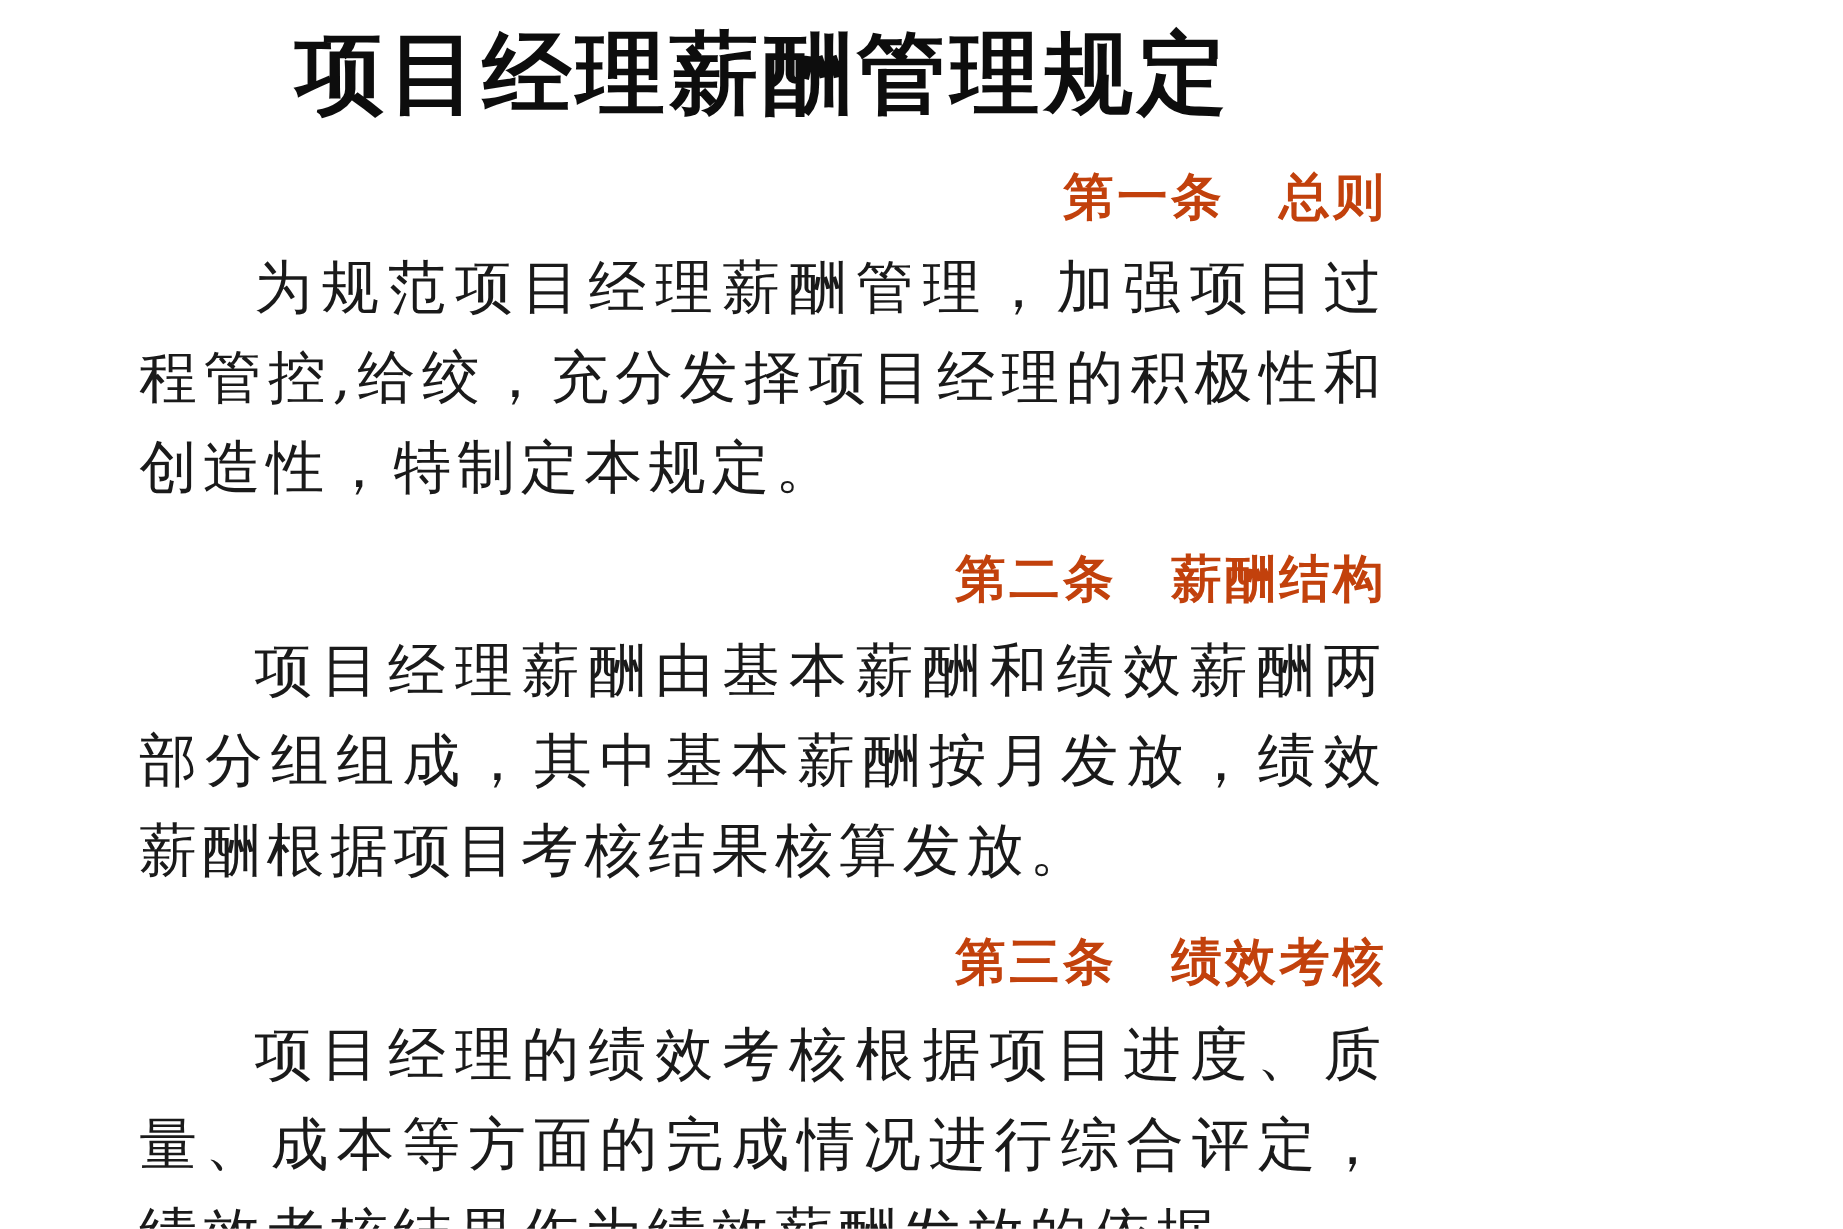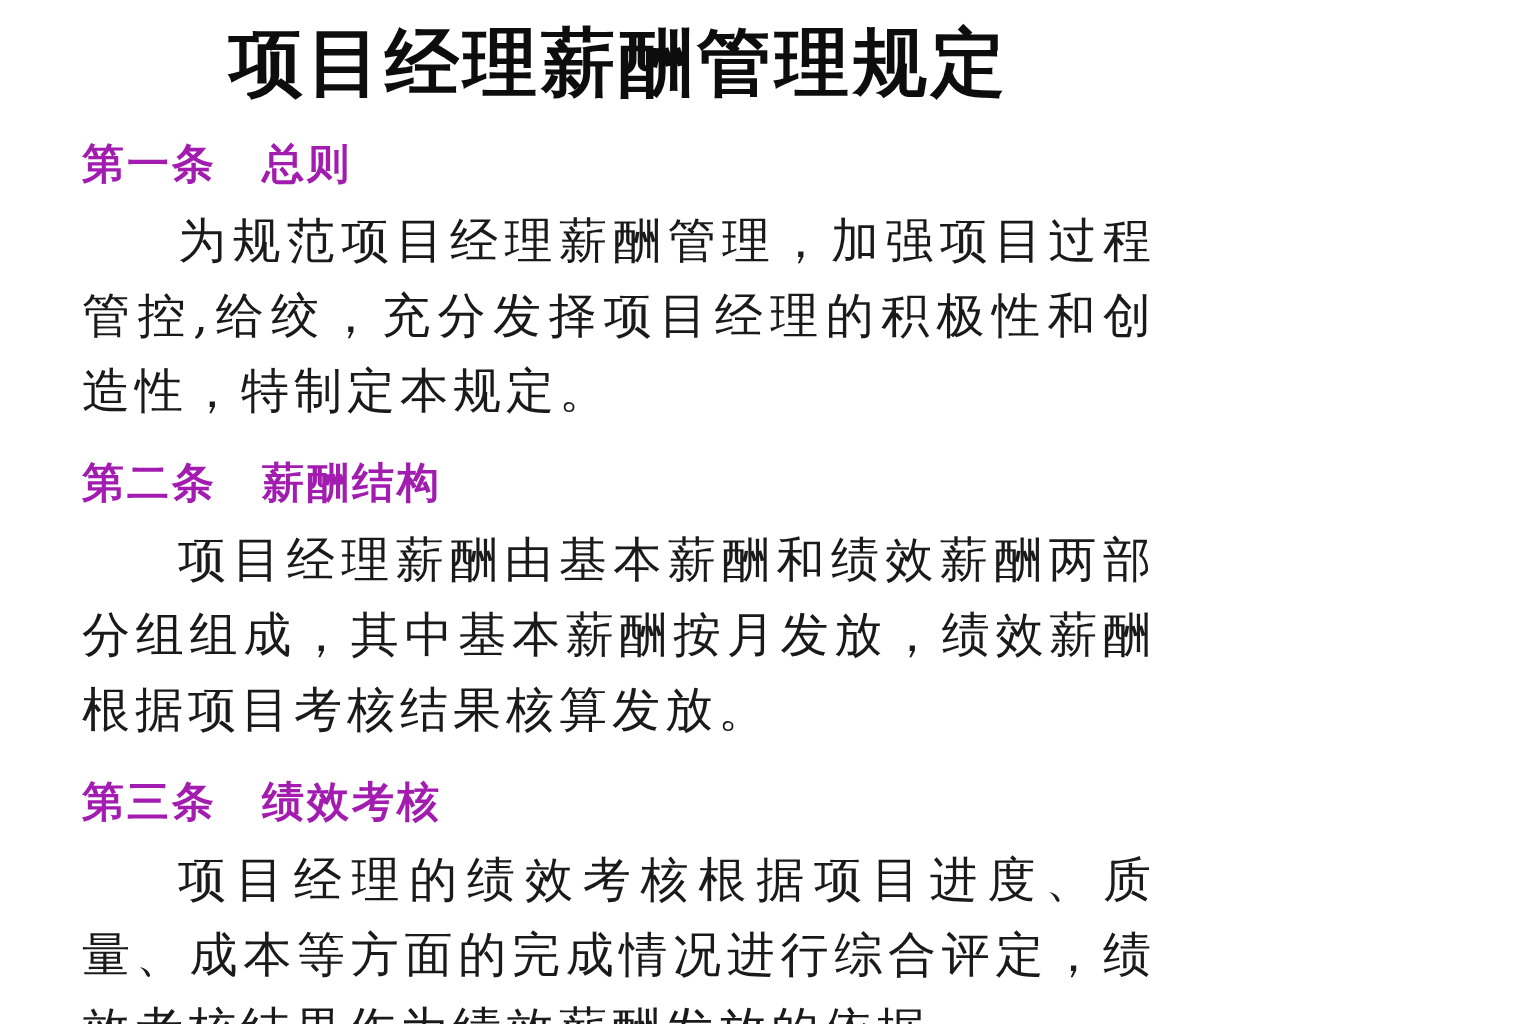--- a/index.html
+++ b/index.html
@@ -12,39 +12,39 @@
     height: 1024px;
     overflow: hidden;
     font-family: "DejaVu Sans", sans-serif;
     color: #111111;
   }
   .page {
     width: 1336px;
     height: 1024px;
     background: #ffffff;
     box-sizing: border-box;
-    padding: 16px 180px 0 82px;
+    padding: 16px 180px 0 116px;
   }
   .doc-title {
     text-align: center;
     font-family: "DejaVu Sans", "Liberation Sans", sans-serif;
     font-weight: 900;
     font-size: 74px;
     letter-spacing: 4px;
     line-height: 1.25;
     color: #0d0d0d;
     margin: 0 0 10px 0;
   }
   .section-heading {
-    text-align: left;
+    text-align: right;
     font-family: "DejaVu Sans", "Liberation Sans", sans-serif;
     font-weight: 800;
     font-size: 42px;
     letter-spacing: 3px;
-    color: #a21caf;
+    color: #c2410c;
     margin: 30px 0 14px 0;
     line-height: 1.2;
   }
   .section-body {
     font-family: "DejaVu Serif", "Liberation Serif", serif;
     font-weight: 400;
     font-size: 48px;
     line-height: 75px;
     letter-spacing: 5px;
     text-align: justify;

